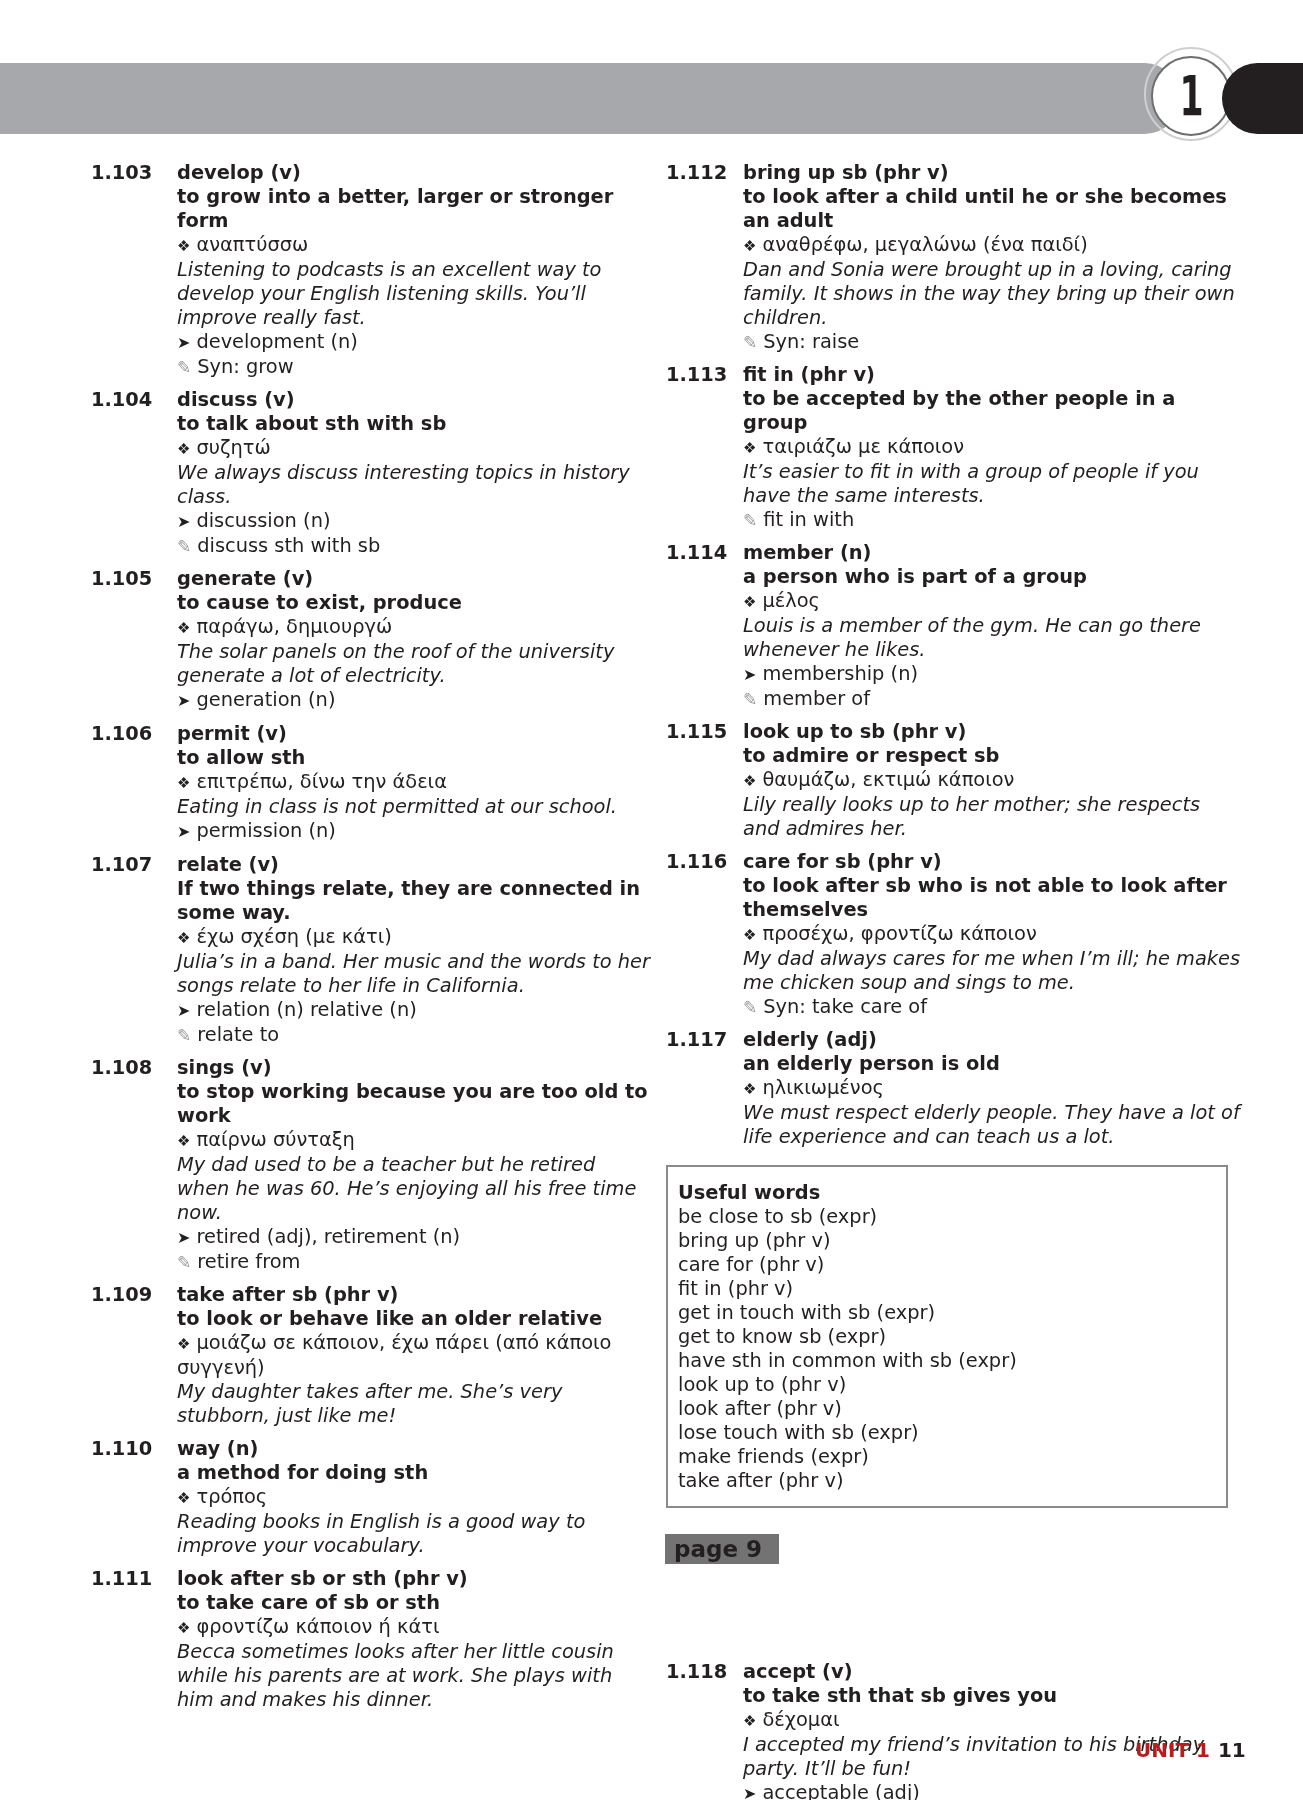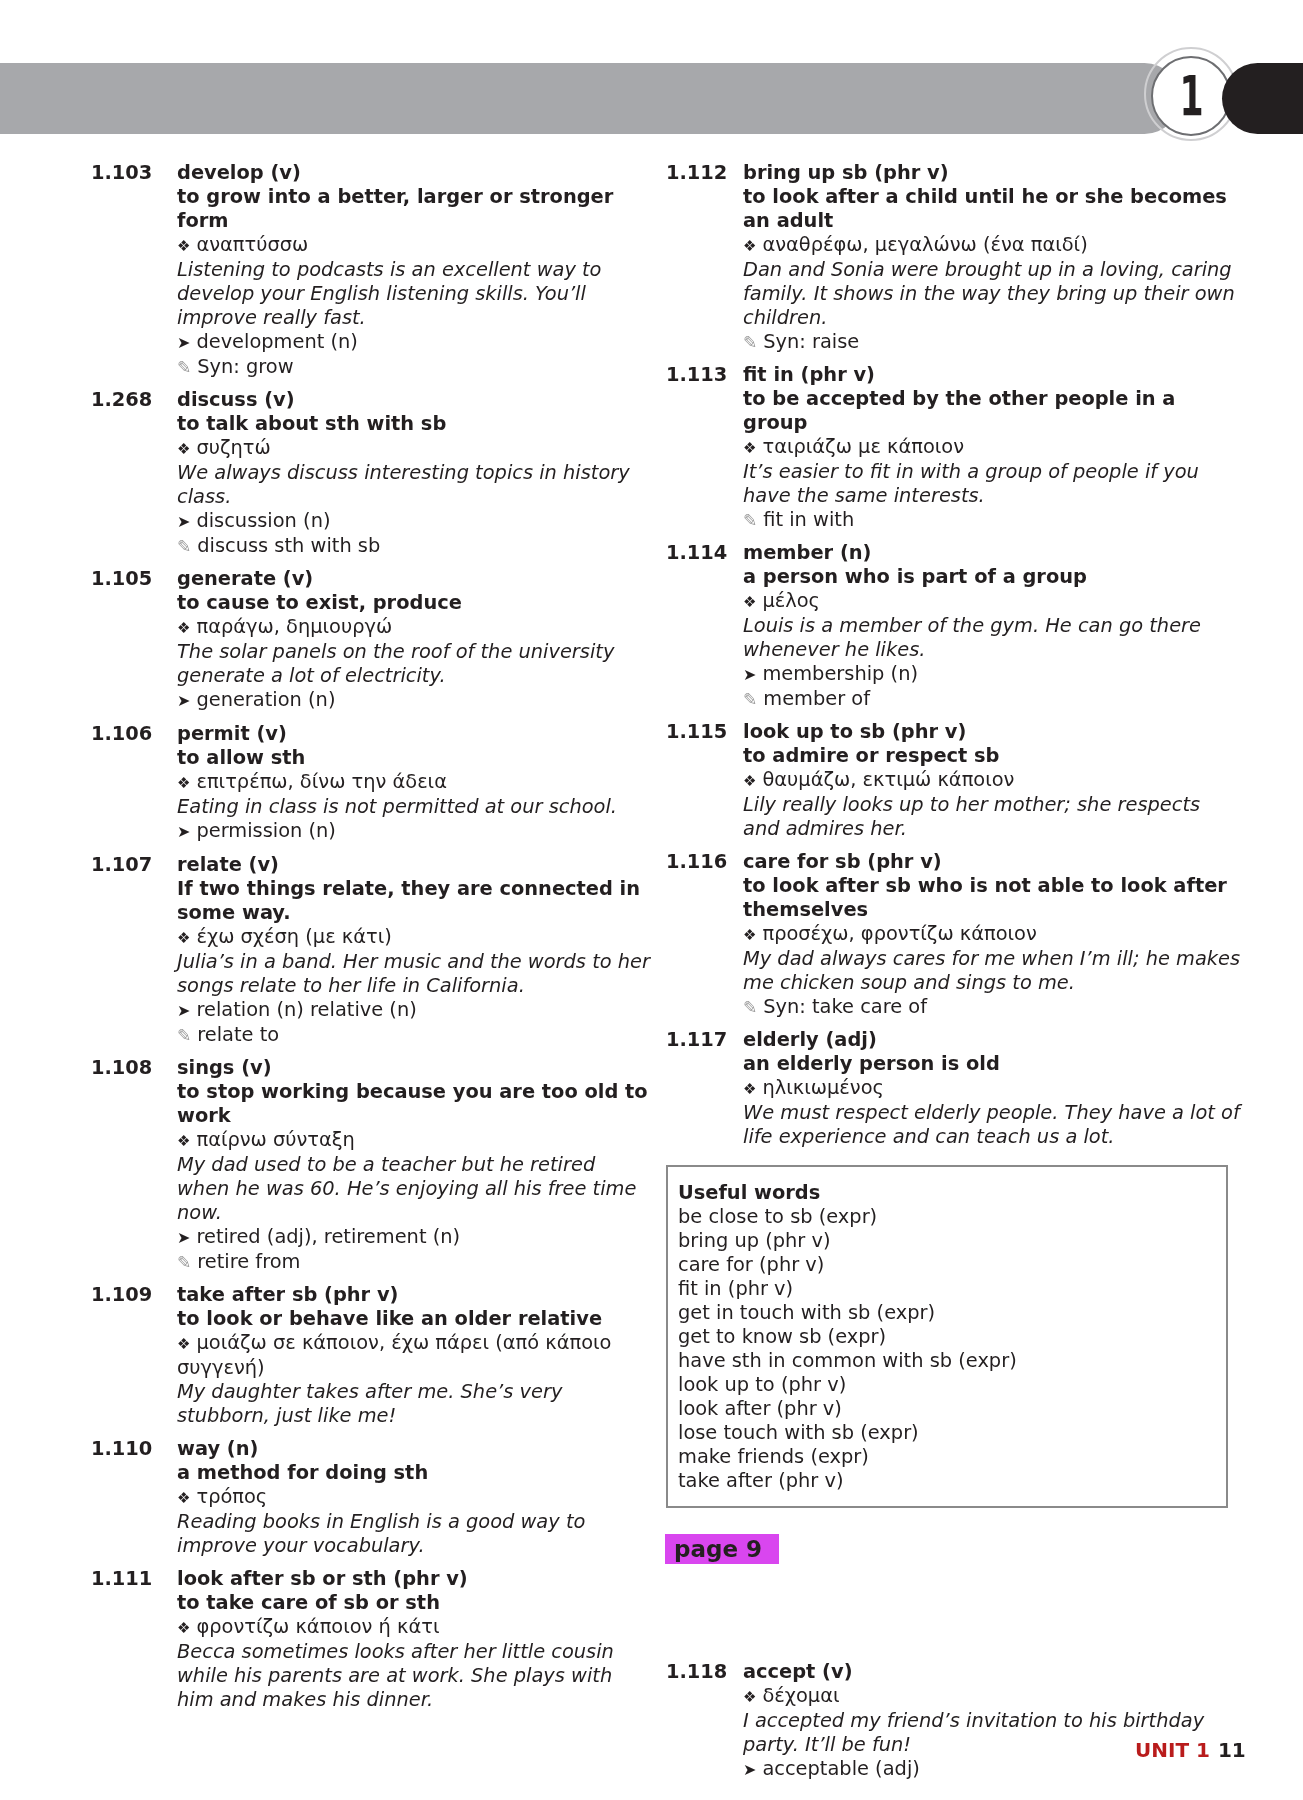--- a/index.html
+++ b/index.html
@@ -27,21 +27,21 @@
   .gr, .der, .note { font-weight:normal; }
   .ex { font-style:italic; }
   .ico-d { font-size:15px; margin-right:6px; }
   .ico-a { font-size:16px; margin-right:6px; }
   .ico-p { color:#9a9a9a; font-size:17px; margin-right:6px; }
   .useful { position:absolute; left:666px; top:1165px; width:562px; height:343px;
             border:2px solid #8a8a8a; box-sizing:border-box; padding:14px 0 0 10px;
             font-size:19.4px; line-height:24px; }
   .useful .ttl { font-weight:bold; }
   .pagetag { position:absolute; left:665px; top:1534px; width:114px; height:30px;
-             background:#d946ef; font-weight:bold; font-size:23px; line-height:30px; padding-left:9px; box-sizing:border-box; }
+             background:#737373; font-weight:bold; font-size:23px; line-height:30px; padding-left:9px; box-sizing:border-box; }
   .col.right2 { top:1660px; }
   .footer { position:absolute; top:1738px; left:1135px; font-size:20px; font-weight:bold; }
   .footer .u { color:#b91c1c; margin-right:8px; }
   .footer .p { color:#231f20; }
 </style>
 </head>
 <body>
 
 <div class="band"></div>
 <div class="ring-outer"></div>
@@ -56,21 +56,21 @@
       <div class="body">
         <div class="hw">develop (v)</div>
         <div class="def">to grow into a better, larger or stronger form</div>
         <div class="gr"><span class="ico-d">❖</span>αναπτύσσω</div>
         <div class="ex">Listening to podcasts is an excellent way to develop your English listening skills. You’ll improve really fast.</div>
         <div class="der"><span class="ico-a">➤</span>development (n)</div>
         <div class="note"><span class="ico-p">✎</span>Syn: grow</div>
       </div>
     </div>
     <div class="entry">
-      <div class="num">1.268</div>
+      <div class="num">1.104</div>
       <div class="body">
         <div class="hw">discuss (v)</div>
         <div class="def">to talk about sth with sb</div>
         <div class="gr"><span class="ico-d">❖</span>συζητώ</div>
         <div class="ex">We always discuss interesting topics in history class.</div>
         <div class="der"><span class="ico-a">➤</span>discussion (n)</div>
         <div class="note"><span class="ico-p">✎</span>discuss sth with sb</div>
       </div>
     </div>
     <div class="entry">
@@ -222,20 +222,21 @@
       <div>take after (phr v)</div>
     </div>
 </div>
 
 <div class="pagetag">page 9</div>
 <div class="col right right2">
     <div class="entry">
       <div class="num">1.118</div>
       <div class="body">
         <div class="hw">accept (v)</div>
+        <div class="def">to take sth that sb gives you</div>
         <div class="gr"><span class="ico-d">❖</span>δέχομαι</div>
         <div class="ex">I accepted my friend’s invitation to his birthday party. It’ll be fun!</div>
         <div class="der"><span class="ico-a">➤</span>acceptable (adj)</div>
       </div>
     </div>
   </div>
 
 <div class="footer">
   <span class="u">UNIT 1</span><span class="p">11</span>
 </div>

